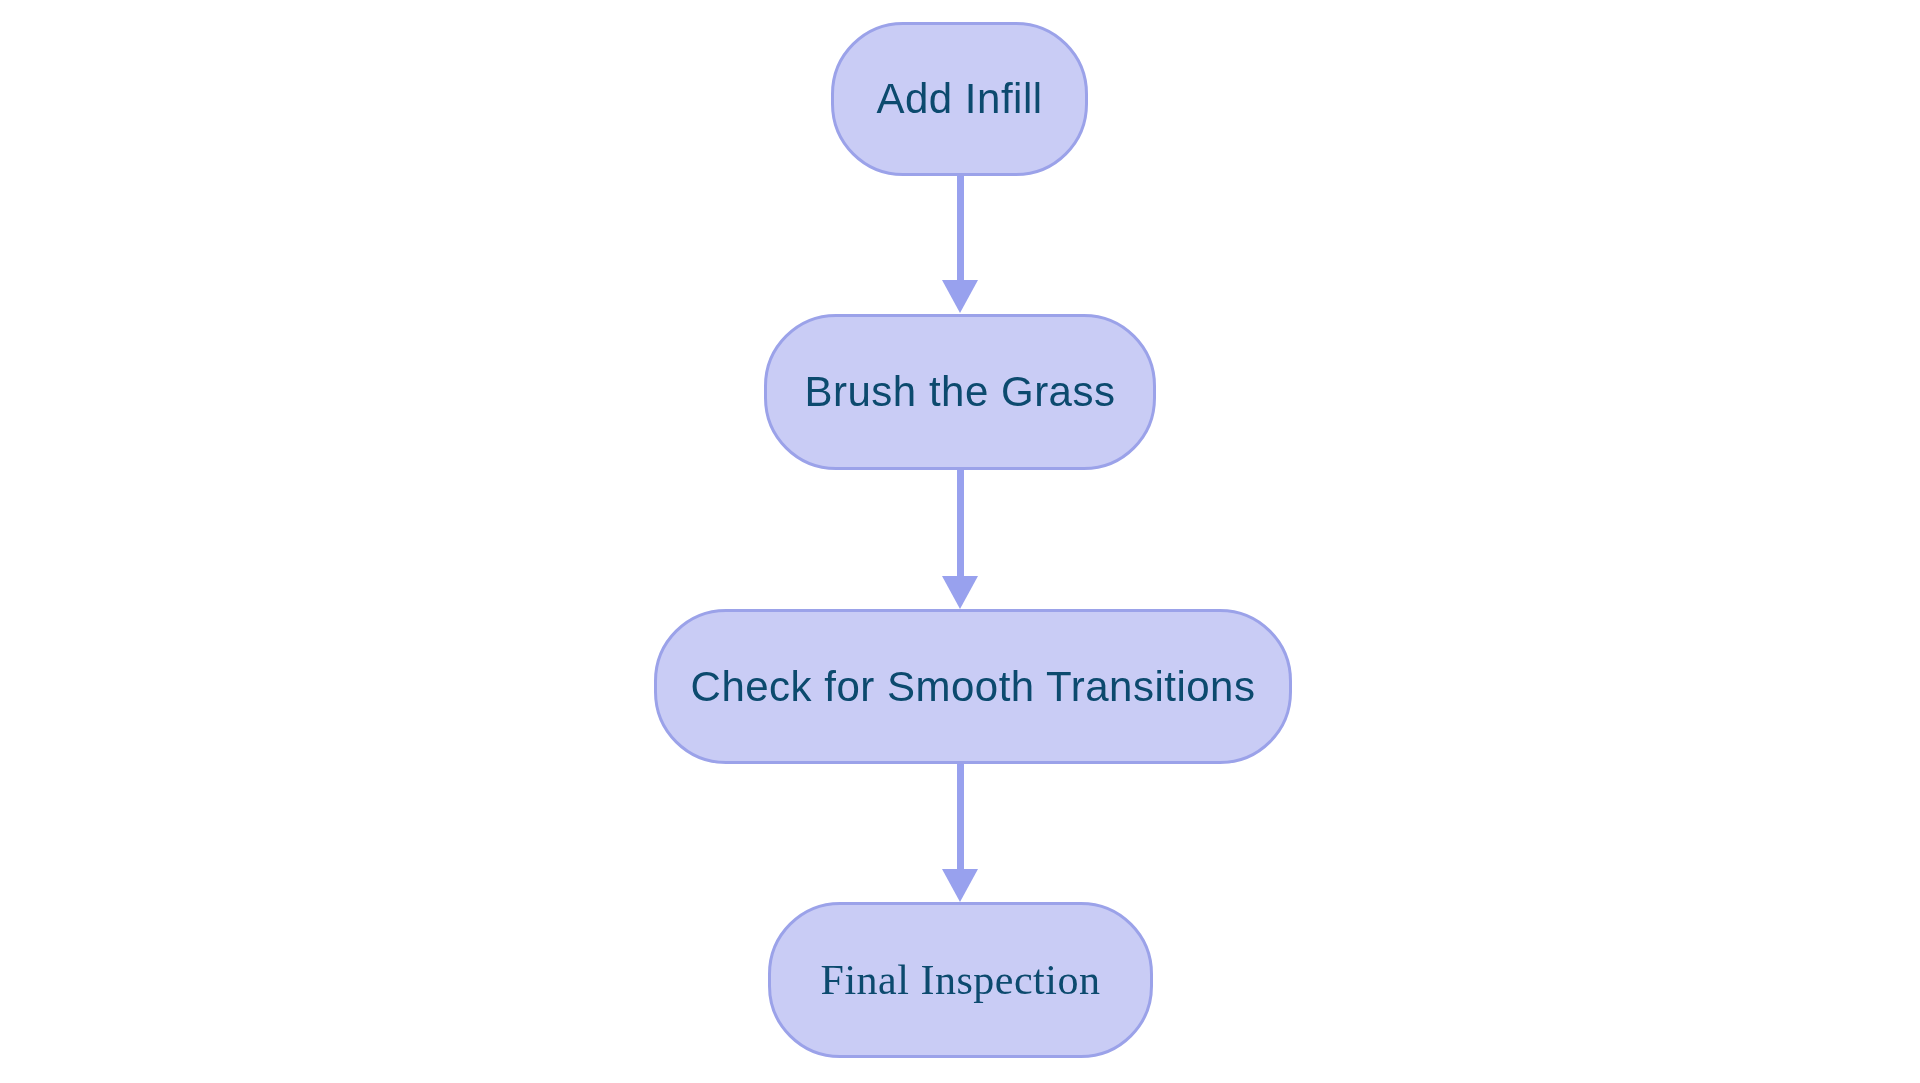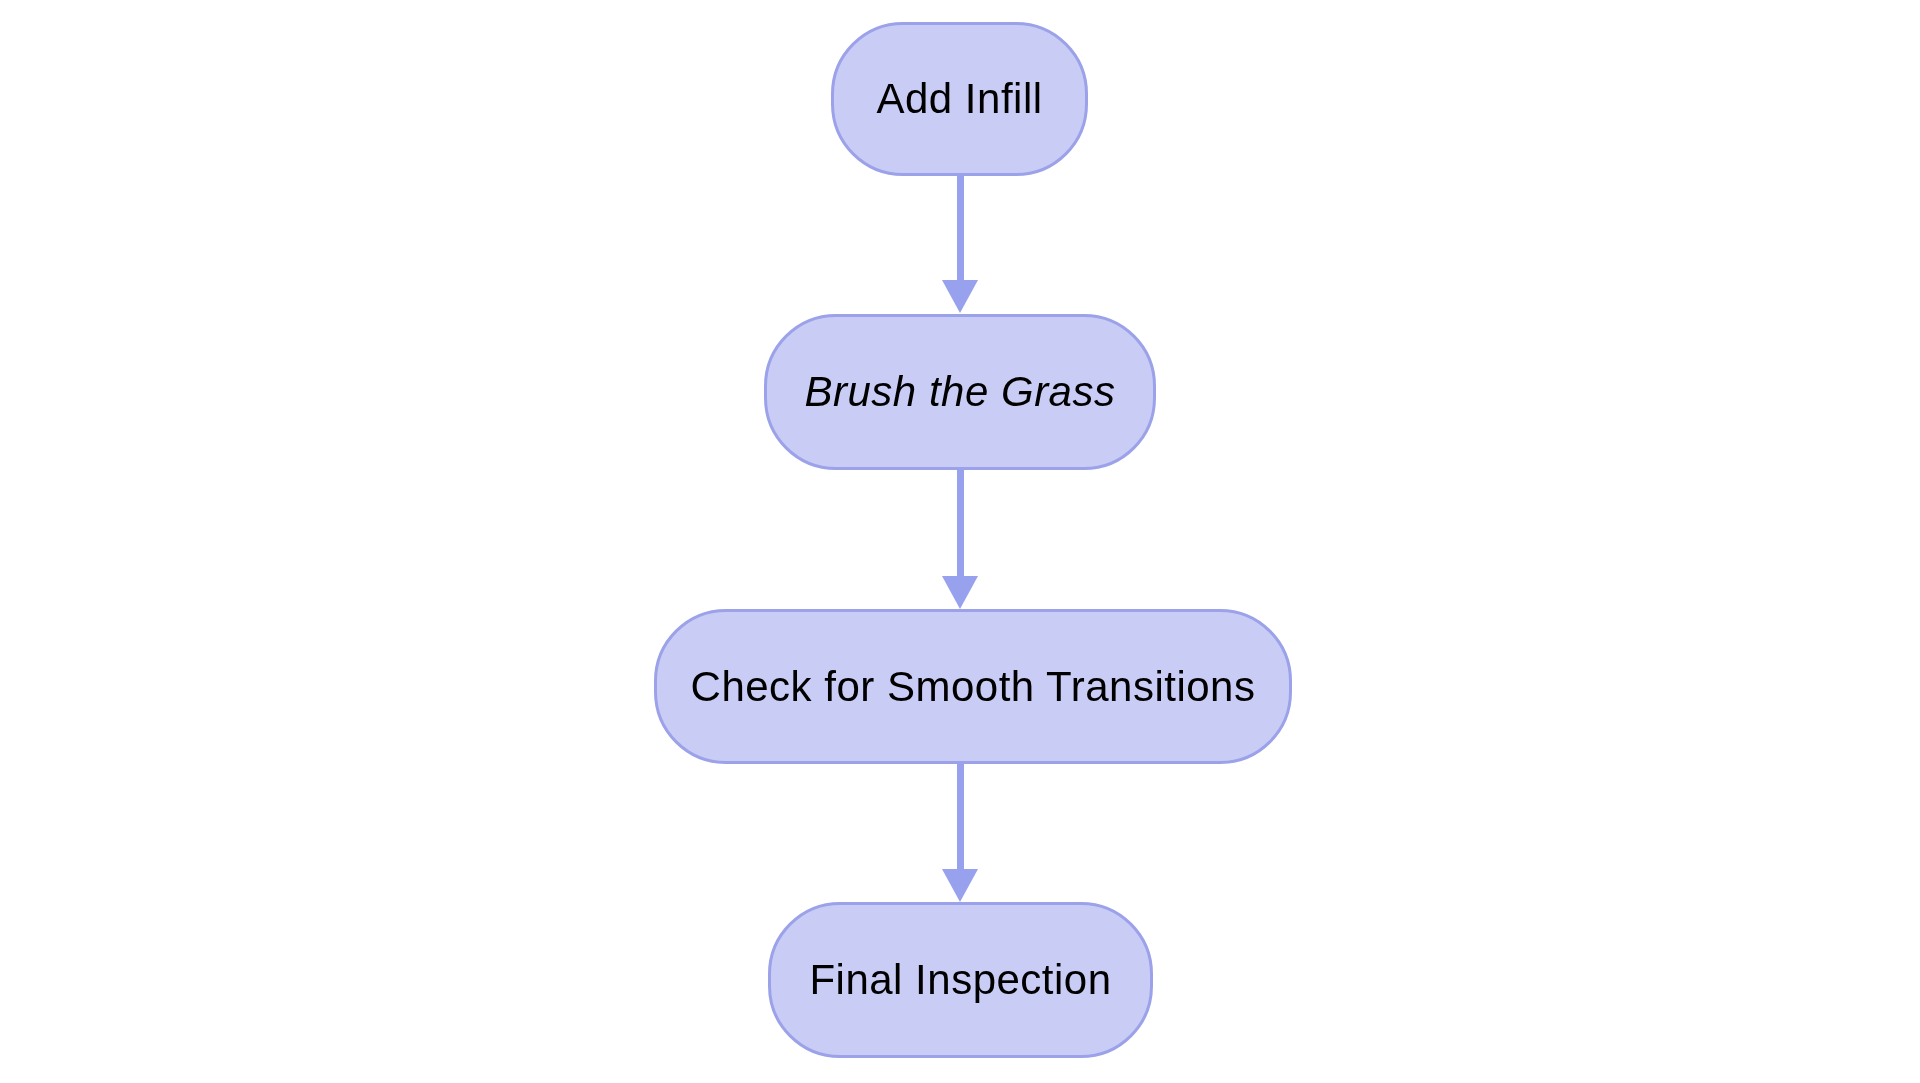--- a/index.html
+++ b/index.html
@@ -19,21 +19,21 @@
     position: absolute;
     box-sizing: border-box;
     background: #c9ccf5;
     border: 3px solid #9ba2e9;
     border-radius: 72px;
     display: flex;
     align-items: center;
     justify-content: center;
   }
   .node-label {
-    color: #000000;
+    color: #0c4a6e;
     font-size: 42px;
     font-weight: 400;
     letter-spacing: 0.5px;
     white-space: nowrap;
     text-align: center;
   }
   .arrow {
     position: absolute;
     width: 36px;
     display: flex;
@@ -47,23 +47,23 @@
   }
   .arrow-head {
     width: 0;
     height: 0;
     border-left: 18px solid transparent;
     border-right: 18px solid transparent;
     border-top: 33px solid #98a1ee;
   }
   
   .node-1 { left: 831px; top: 22px;  width: 257px; height: 154px; }
-  .node-2 { left: 764px; top: 314px; width: 392px; height: 156px; font-style: italic; }
+  .node-2 { left: 764px; top: 314px; width: 392px; height: 156px; }
   .node-3 { left: 654px; top: 609px; width: 638px; height: 155px; }
-  .node-4 { left: 768px; top: 902px; width: 385px; height: 156px; }
+  .node-4 { left: 768px; top: 902px; width: 385px; height: 156px; font-family: Liberation Serif, serif; }
   
   .arrow-1 { left: 942px; top: 176px; height: 137px; }
   .arrow-2 { left: 942px; top: 470px; height: 139px; }
   .arrow-3 { left: 942px; top: 764px; height: 138px; }
 </style>
 </head>
 <body>
 
 <div class="canvas">
 

